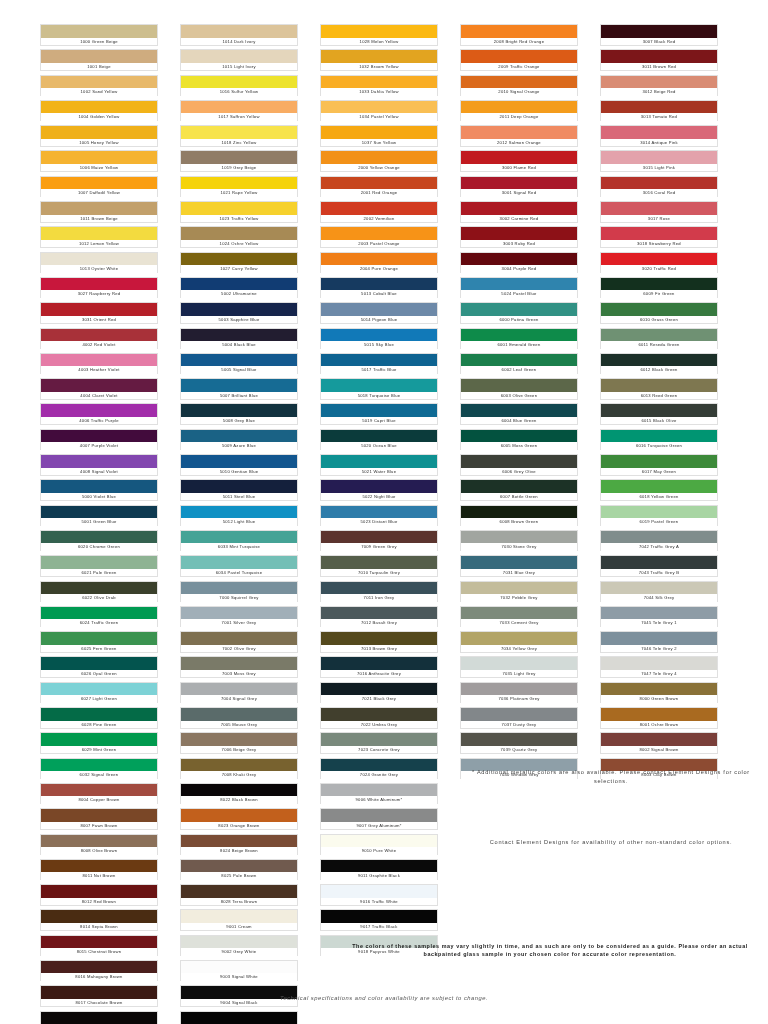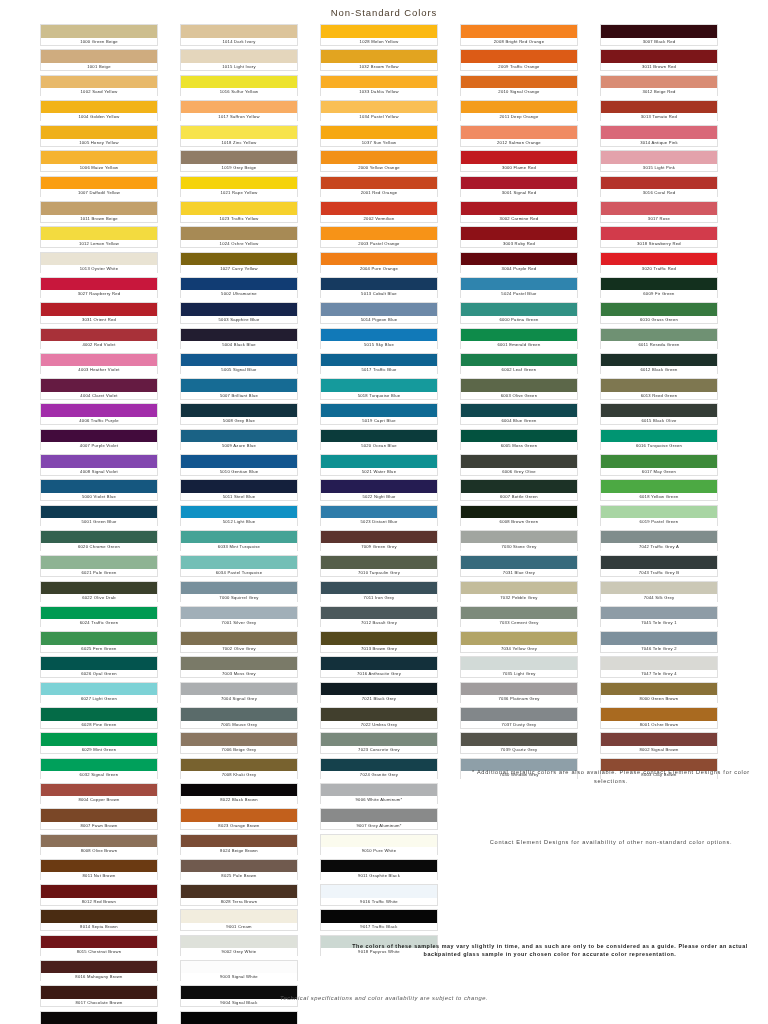--- a/index.html
+++ b/index.html
@@ -113,21 +113,20 @@
     font-style: italic;
     color: #555;
     font-family: "Liberation Sans", sans-serif;
   }
 </style>
 </head>
 <body>
 
 <div id="page">
 
-  <div class="chart-title">Non-Standard Colors</div>
 
   <div class="columns" id="columns-root">
       <div class="col">
         <div class="swatch">
           <div class="chip" style="background: rgb(205, 190, 142);"></div>
           <div class="lbl">1000 Green Beige</div>
         </div>
         <div class="swatch">
           <div class="chip" style="background: rgb(207, 172, 127);"></div>
           <div class="lbl">1001 Beige</div>

